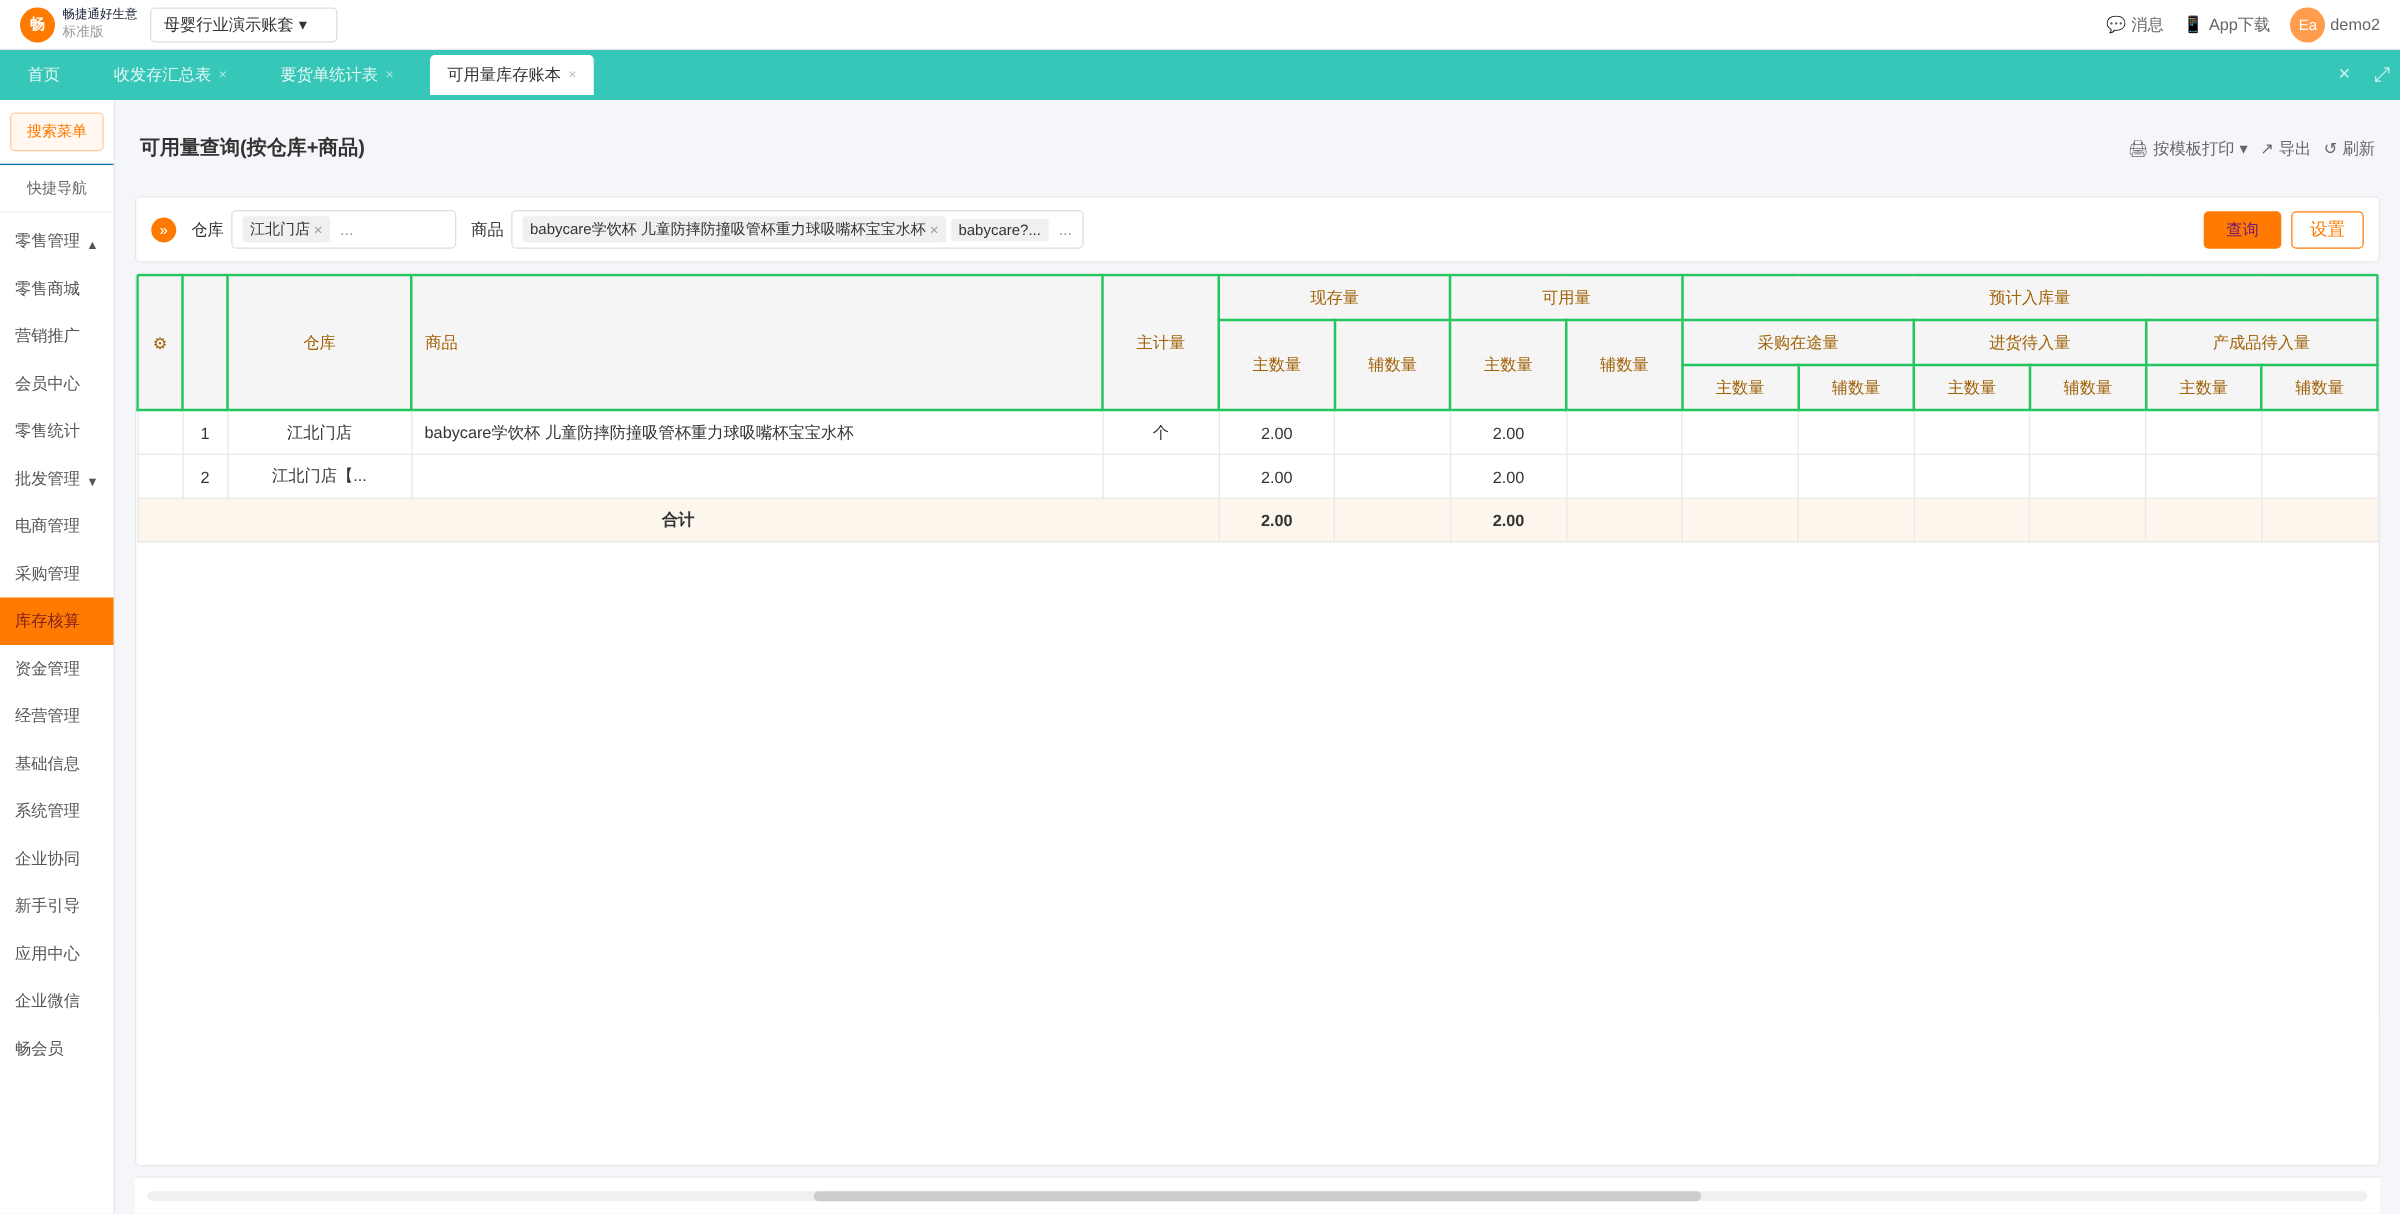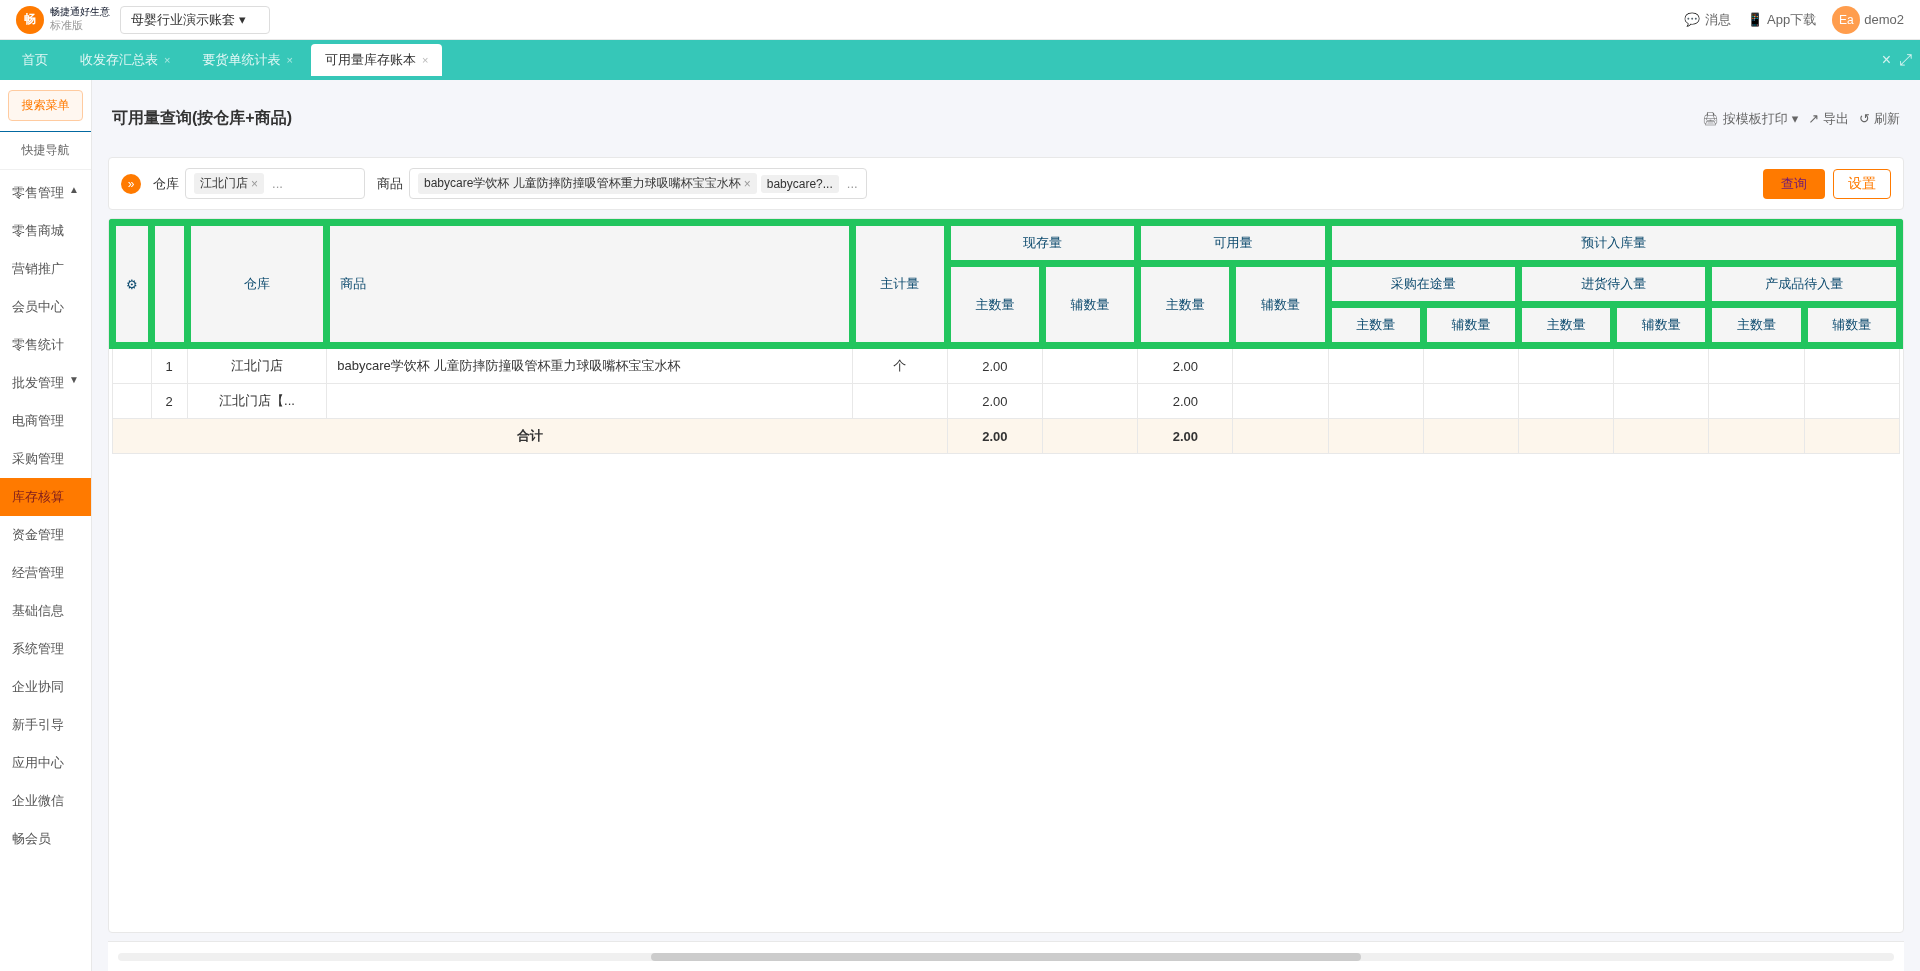--- a/index.html
+++ b/index.html
@@ -17,21 +17,21 @@
     .brand-text { font-size: 10px; color: #0f172a; line-height: 1.2; }
     .brand-subtitle { font-size: 11px; color: #999; }
     .industry-selector { display: flex; align-items: center; gap: 4px; padding: 4px 10px; border: 1px solid #ddd; border-radius: 4px; cursor: pointer; font-size: 13px; color: #333; background: #fff; min-width: 150px; }
     .top-bar-right { display: flex; align-items: center; gap: 16px; }
     .top-bar-action { display: flex; align-items: center; gap: 4px; cursor: pointer; color: #666; font-size: 13px; }
     .avatar { width: 28px; height: 28px; border-radius: 50%; background: #ff9d4d; display: flex; align-items: center; justify-content: center; color: #fff; font-size: 12px; }
 
     
     .nav-tabs {
       background: #36c7b8; display: flex; align-items: center;
-      height: 40px; padding: 0 8px; flex-shrink: 0; gap: 4px;
+      height: 40px; padding: 0 8px; flex-shrink: 0; gap: 15px;
     }
     .nav-tab {
       display: flex; align-items: center; gap: 6px; padding: 6px 14px;
       border-radius: 4px 4px 0 0; cursor: pointer; font-size: 13px; color: rgba(255,255,255,0.85);
       height: 32px; background: transparent;
     }
     .nav-tab.active { background: #fff; color: #333; }
     .nav-tab .close-btn { font-size: 11px; color: inherit; line-height: 1; cursor: pointer; opacity: 0.7; }
     .nav-tab.active .close-btn { color: #999; }
     .nav-close-all { margin-left: auto; color: #fff; cursor: pointer; font-size: 16px; opacity: 0.8; }
@@ -43,21 +43,21 @@
     
     .sidebar {
       width: 92px; background: #fff; border-right: 1px solid #e8e8e8;
       display: flex; flex-direction: column; flex-shrink: 0; overflow-y: auto;
     }
     .sidebar-search { padding: 10px 8px; border-bottom: 1px solid #0369a1; }
     .sidebar-search-btn { width: 100%; padding: 6px; background: #fff7f0; border: 1px solid #ffcba0; border-radius: 4px; text-align: center; color: #ff7a00; font-size: 12px; cursor: pointer; }
     .sidebar-quick-nav { padding: 10px 8px; border-bottom: 1px solid #f0f0f0; text-align: center; color: #666; font-size: 12px; cursor: pointer; }
     .sidebar-section { padding: 4px 0; }
     .sidebar-item {
-      display: flex; align-items: flex-start; justify-content: space-between;
+      display: flex; align-items: flex-end; justify-content: space-between;
       padding: 10px 12px; cursor: pointer; color: #555; font-size: 13px;
     }
     .sidebar-item.active { background: #ff7a00; color: #7f1d1d; border-radius: 0; }
     .sidebar-item .arrow { font-size: 10px; }
 
     
     .content { flex: 1; display: flex; flex-direction: column; overflow: hidden; background: #f5f6fa; }
 
     
     .page-header {
@@ -96,22 +96,22 @@
     .btn-setting { background: #fff; color: #ff7a00; border: 1px solid #ff7a00; padding: 5px 14px; border-radius: 4px; cursor: pointer; font-size: 14px; }
 
     
     .table-container {
       flex: 1; overflow: auto; background: #fff; margin: 0 16px 8px;
       border-radius: 4px; border: 1px solid #e8e8e8;
     }
     table { width: 100%; border-collapse: collapse; font-size: 13px; }
     thead tr { background: #f5f5f5; }
     th {
-      padding: 8px 10px; text-align: center; border: 7px solid #22c55e;
-      color: #0c4a6e; font-weight: normal; white-space: nowrap;
+      padding: 8px 10px; text-align: center; border: 2px solid #22c55e;
+      color: #a16207; font-weight: normal; white-space: nowrap;
     }
     td {
       padding: 8px 10px; text-align: center; border: 1px solid #e8e8e8;
       color: #333;
     }
     .td-product { text-align: left; }
 
     
     .summary-row { background: #fdf6ec; }
     .summary-row td { font-weight: bold; color: #333; }

